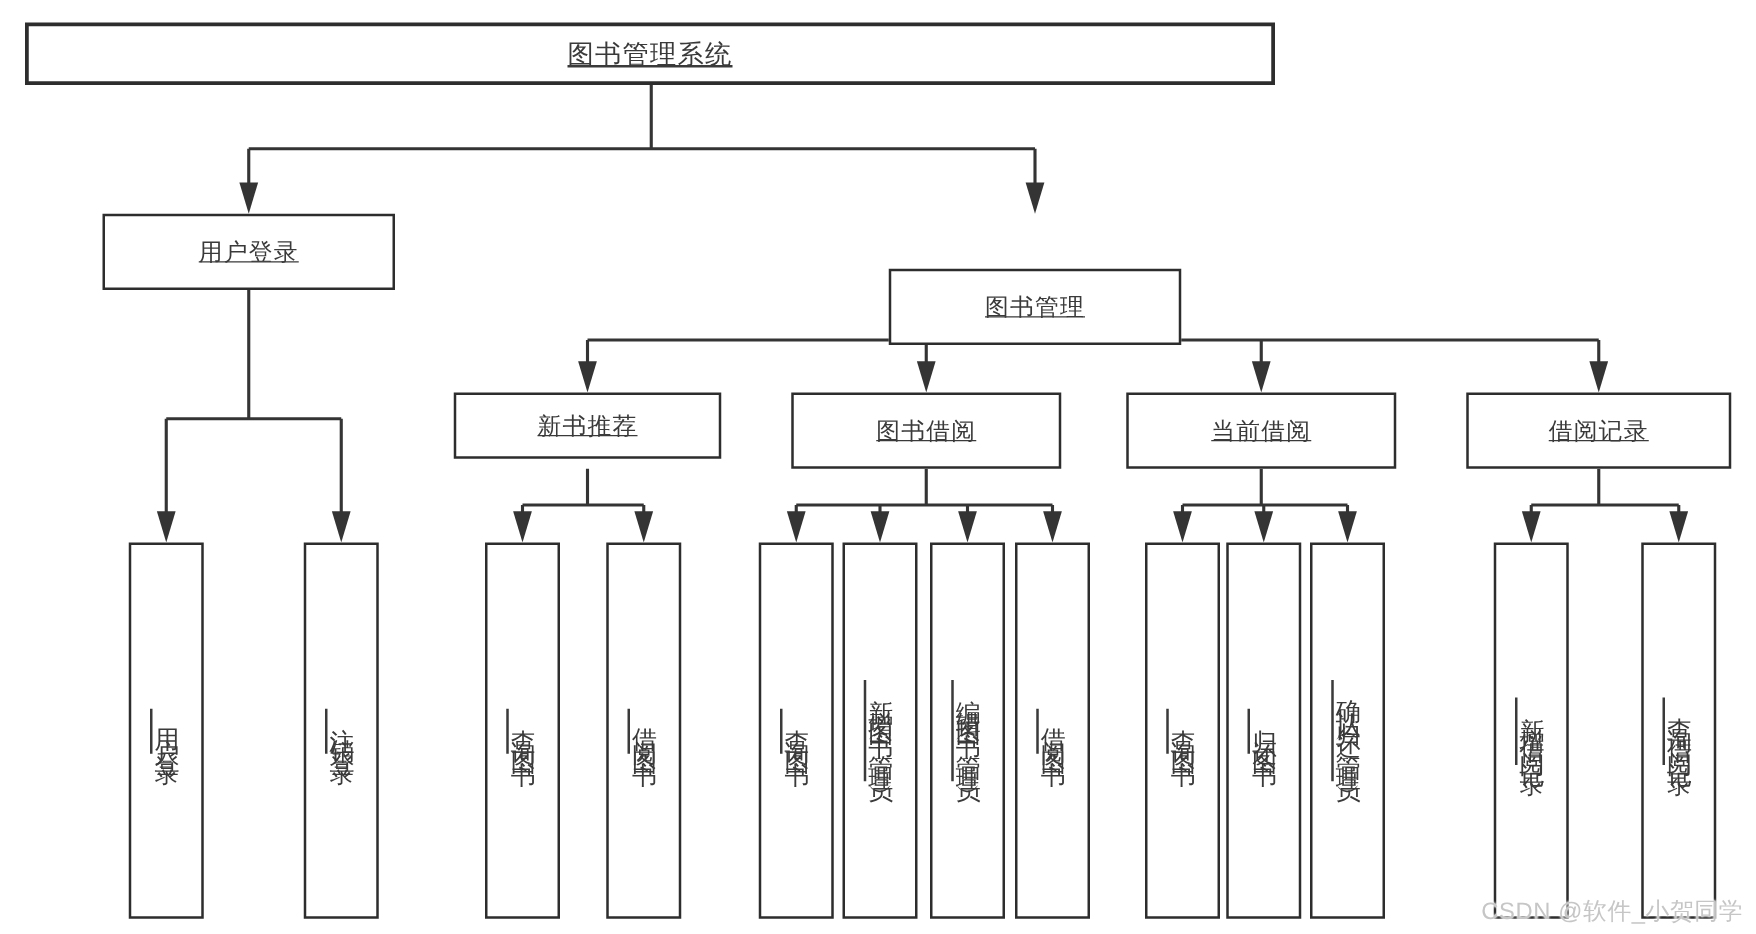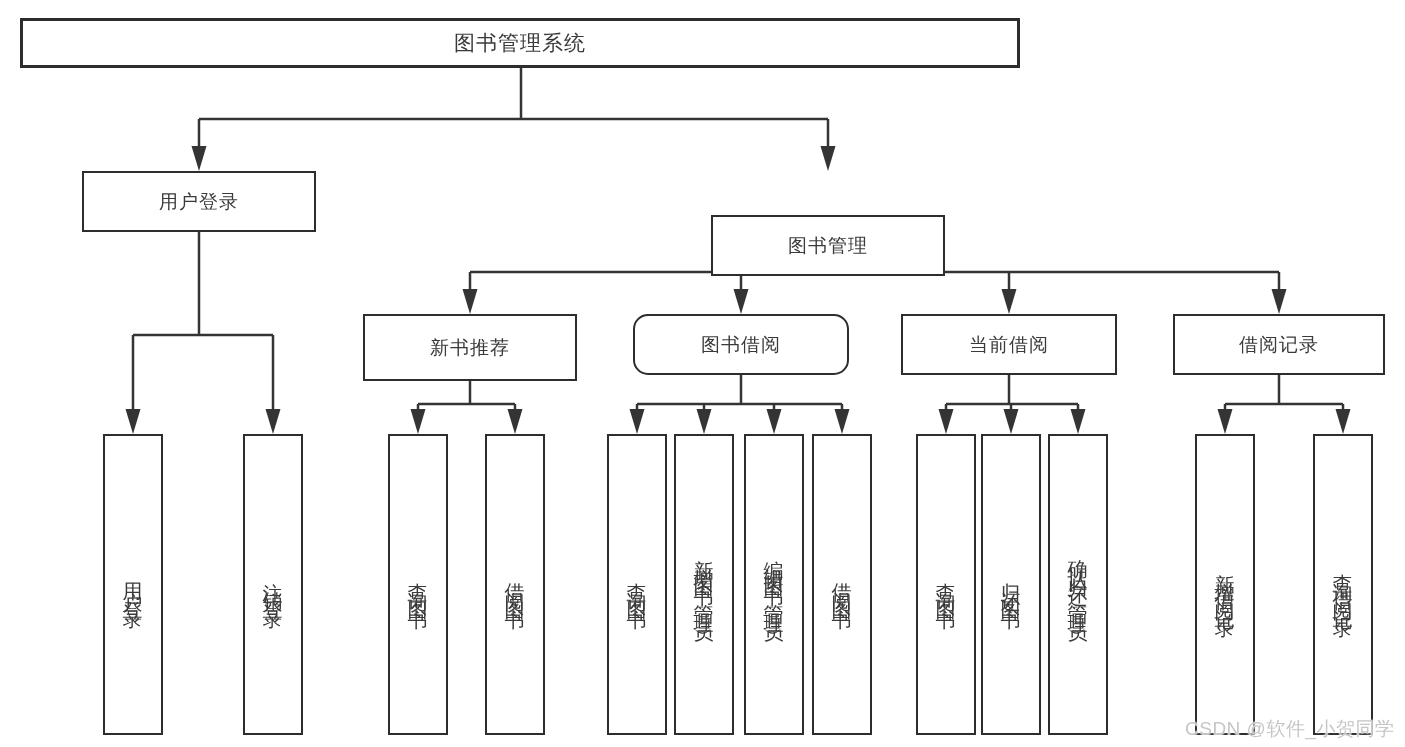--- a/index.html
+++ b/index.html
@@ -23,20 +23,21 @@
 
   .node {
     position: absolute;
     background: #ffffff;
     border: 2.5px solid #2d2d2d;
     display: flex;
     align-items: center;
     justify-content: center;
     color: #3a3a3a;
     z-index: 2;
+    text-decoration: underline;
   }
   .node.root { border-width: 3px; font-size: 21px; }
   .hnode { font-size: 19px; letter-spacing: 1px; }
   .vnode { width: 60px; top: 434px; height: 301px; }
   .vnode .vtext {
     writing-mode: vertical-rl;
     font-size: 20px;
     letter-spacing: 9px;
     line-height: 1;
     white-space: nowrap;
@@ -118,24 +119,24 @@
     <span>图书管理系统</span>
   </div>
 
   <div class="node hnode" style="left:82px; top:171px; width:234px; height:61px;">
     <span>用户登录</span>
   </div>
   <div class="node hnode" style="left:711px; top:171px; width:234px; height:61px;margin-top:44px;">
     <span>图书管理</span>
   </div>
 
-  <div class="node hnode" style="left:363px; top:314px; width:214px; height:67px;">
+  <div class="node hnode" style="left:363px; top:314px; width:214px; height:53px;">
     <span>新书推荐</span>
   </div>
-  <div class="node hnode" style="left:633px; top:314px; width:216px; height:61px;border-radius:15px;">
+  <div class="node hnode" style="left:633px; top:314px; width:216px; height:61px;">
     <span>图书借阅</span>
   </div>
   <div class="node hnode" style="left:901px; top:314px; width:216px; height:61px;">
     <span>当前借阅</span>
   </div>
   <div class="node hnode" style="left:1173px; top:314px; width:212px; height:61px;align-items:center;">
     <span>借阅记录</span>
   </div>
 
   <div class="node vnode" style="left:103px;">

